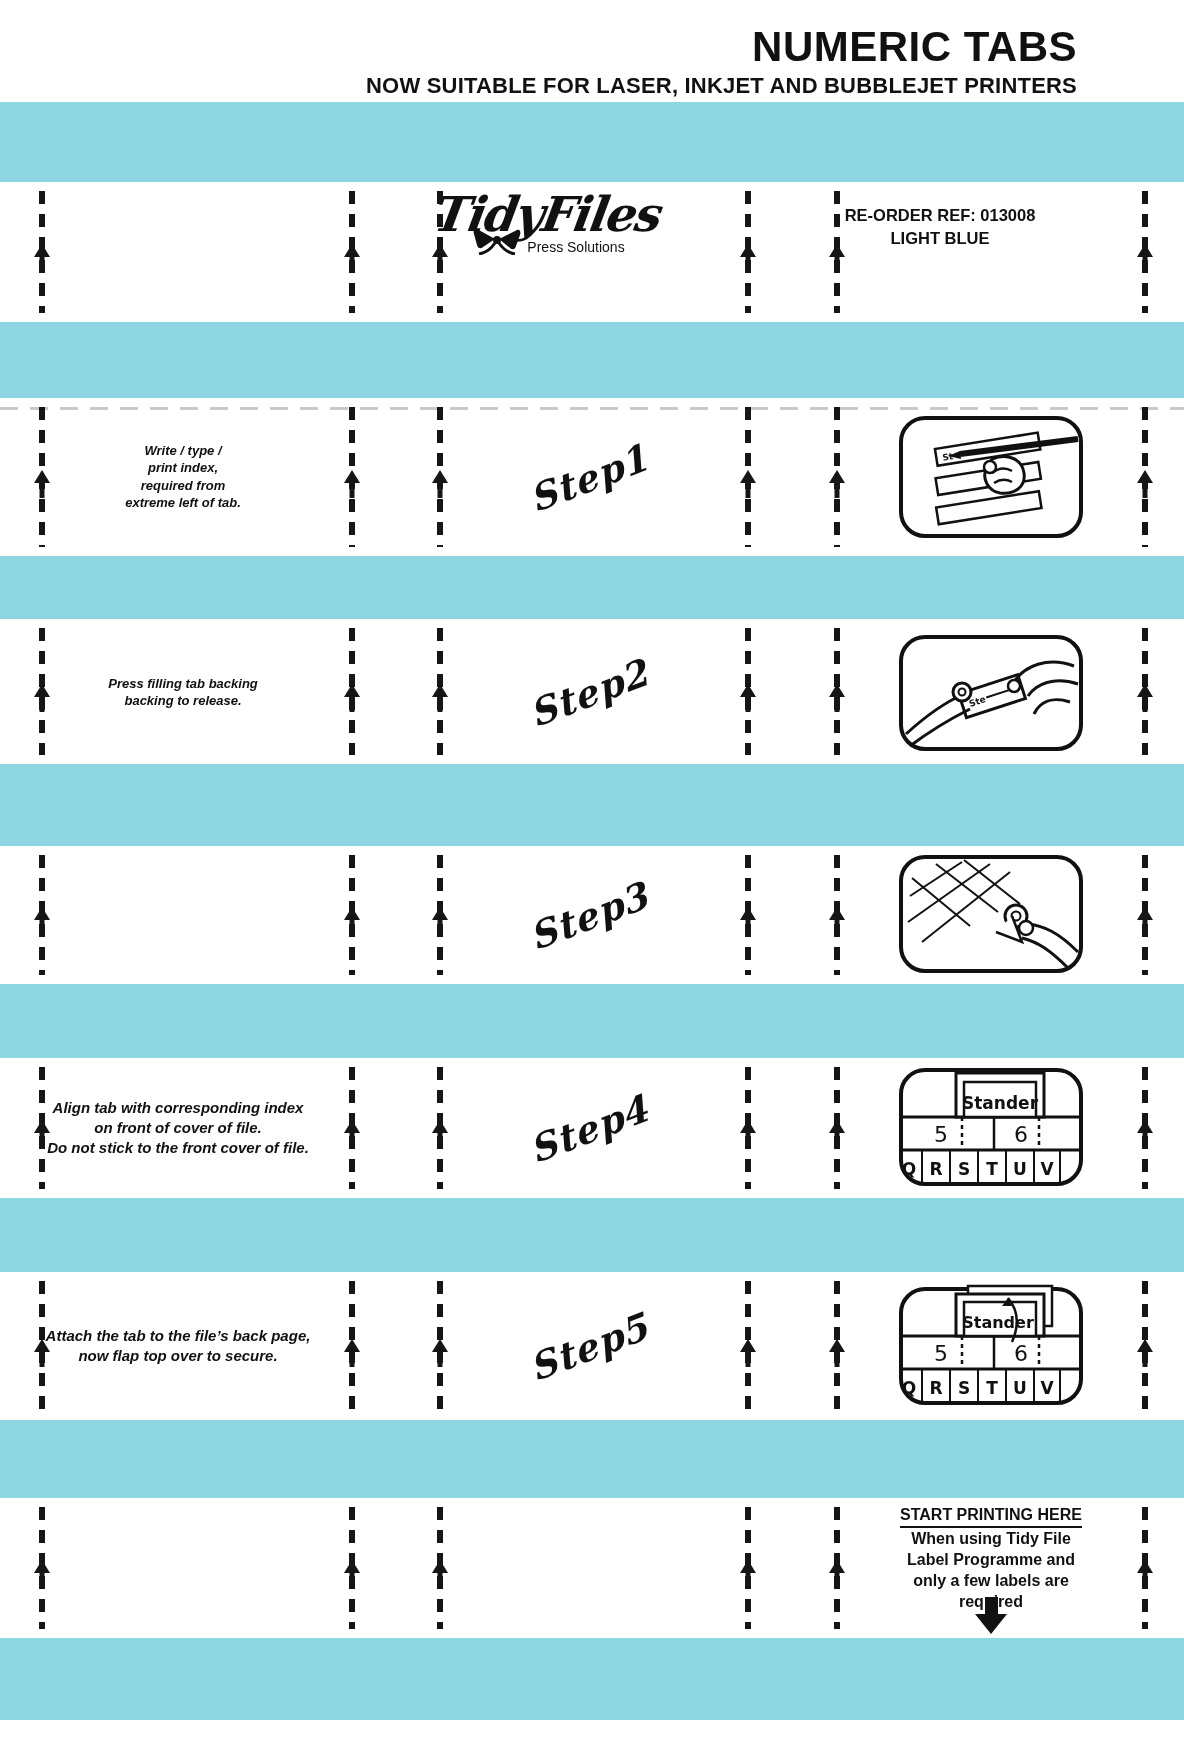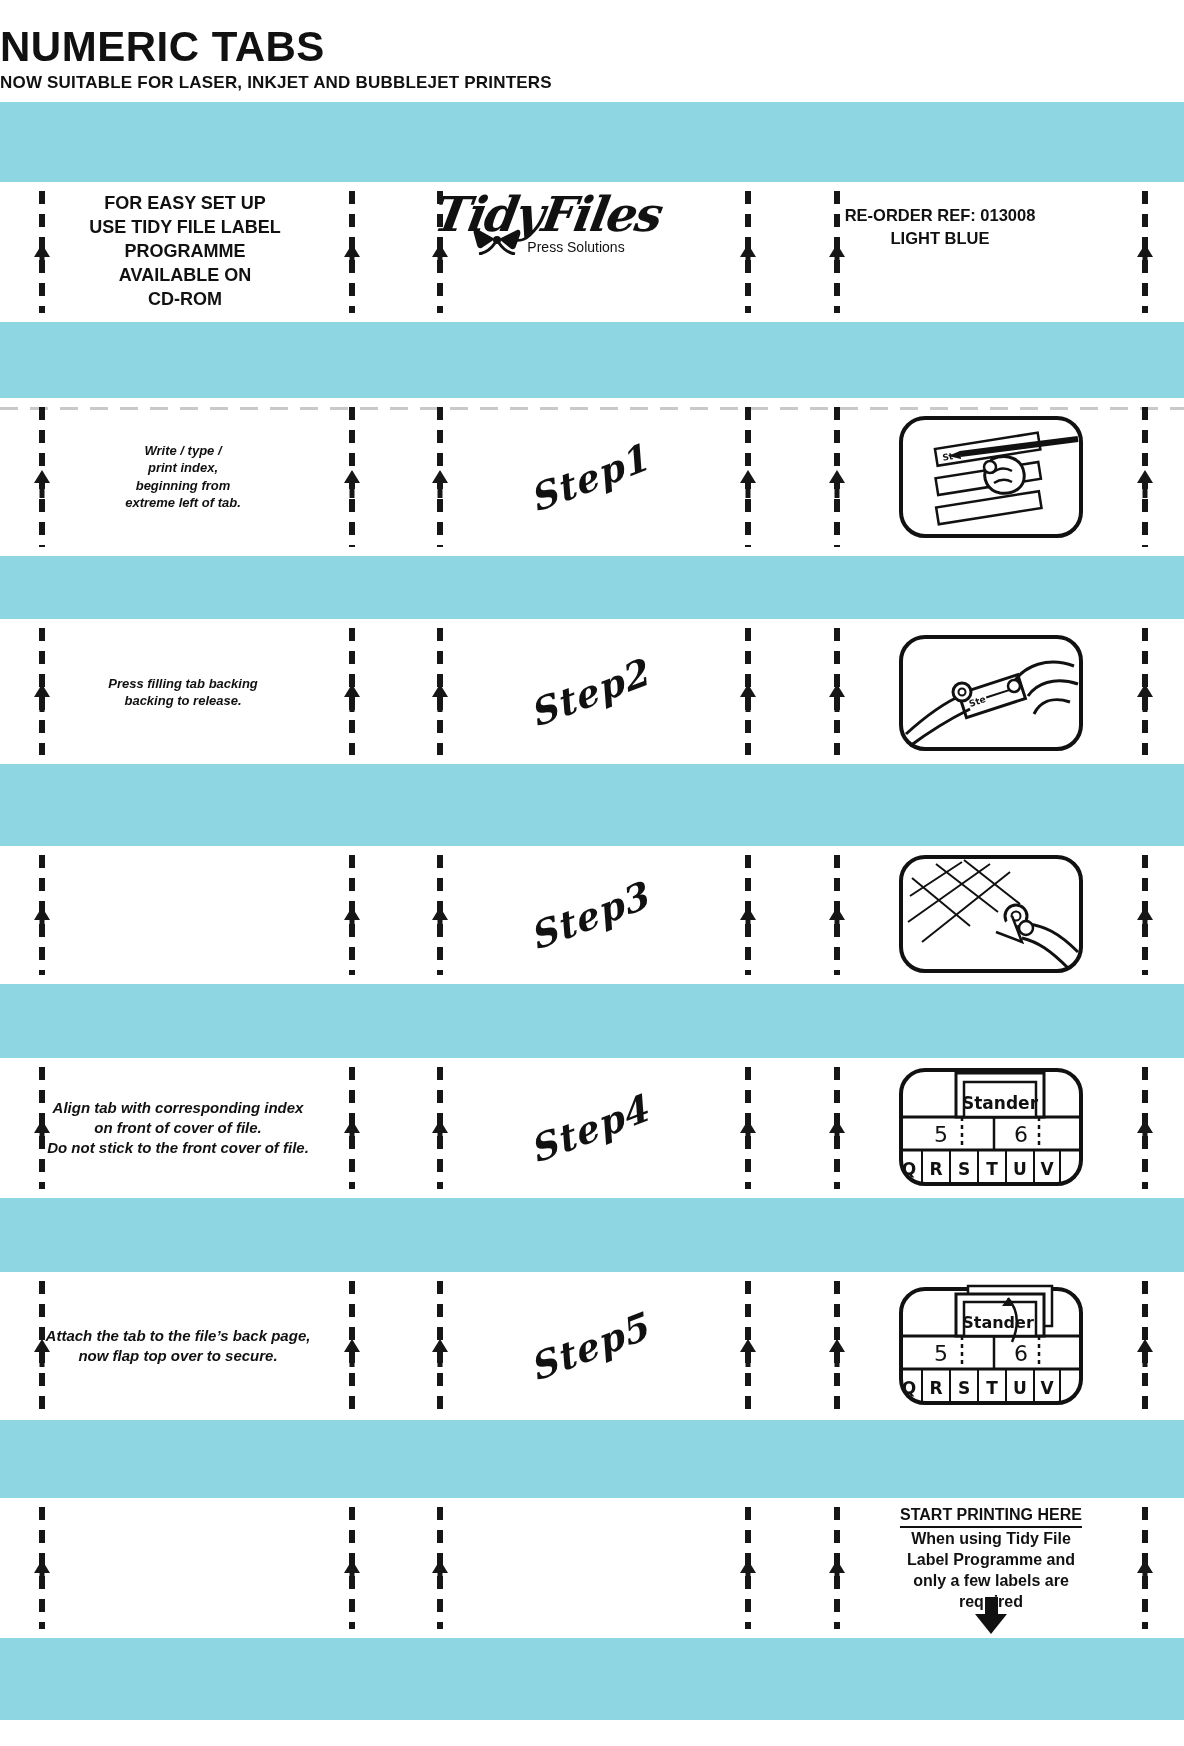--- a/index.html
+++ b/index.html
@@ -2,23 +2,23 @@
 <html style="--blue: #8ed6e2; --ink: #111111;"><head>
 <meta charset="utf-8">
 <style>
   :root { --blue:#8ed6e2; --ink:#111; }
   html,body{margin:0;padding:0;background:#fff;}
   .sheet{
     position:relative;width:1184px;height:1746px;background:#fff;overflow:hidden;
     font-family:"Liberation Sans",sans-serif;color:var(--ink);
   }
   
-  .header{position:absolute;top:0;left:0;width:1062px;height:102px;text-align:left;}
+  .header{position:absolute;top:0;left:15px;width:1062px;height:102px;text-align:right;}
   .title{font-size:42px;font-weight:bold;letter-spacing:.5px;margin-top:26px;line-height:1;}
-  .subtitle{font-size:17px;font-weight:bold;margin-top:5px;letter-spacing:.2px;}
+  .subtitle{font-size:22px;font-weight:bold;margin-top:5px;letter-spacing:.2px;}
   
   .band{position:absolute;left:0;width:1184px;background:var(--blue);}
   .b1{top:102px;height:80px;} .b2{top:322px;height:76px;} .b3{top:556px;height:63px;}
   .b4{top:764px;height:82px;} .b5{top:984px;height:74px;} .b6{top:1198px;height:74px;}
   .b7{top:1420px;height:78px;} .b8{top:1638px;height:82px;}
   
   .label-row{position:absolute;left:0;width:1184px;}
   .r1{top:182px;height:140px;} .r2{top:398px;height:158px;} .r3{top:619px;height:145px;}
   .r4{top:846px;height:138px;} .r5{top:1058px;height:140px;} .r6{top:1272px;height:148px;}
   .r7{top:1498px;height:140px;padding-left:30px;}
@@ -79,27 +79,20 @@
   <div class="band b1"></div>
   <div class="band b2"></div>
   <div class="band b3"></div>
   <div class="band b4"></div>
   <div class="band b5"></div>
   <div class="band b6"></div>
   <div class="band b7"></div>
   <div class="band b8"></div>
 
   <div class="label-row r1">
-    <div class="col-left">
-      <div>FOR EASY SET UP</div>
-      <div>USE TIDY FILE LABEL</div>
-      <div>PROGRAMME</div>
-      <div>AVAILABLE ON</div>
-      <div>CD-ROM</div>
-    </div>
     <div class="logo">
       <div class="logo-script">TidyFiles</div>
       <div class="logo-sub">
         <svg width="52" height="30" viewBox="0 0 52 30">
           <path d="M24,14 L6,4 C3,3 2,6 3,9 L6,20 C7,24 10,24 12,22 Z" fill="#111"></path>
           <path d="M28,14 L46,5 C49,4 50,7 49,10 L45,21 C44,25 41,25 39,23 Z" fill="#111"></path>
           <circle cx="26" cy="15" r="4" fill="#111"></circle>
           <path d="M24,18 C20,24 14,28 8,29" stroke="#111" stroke-width="3" fill="none"></path>
           <path d="M28,18 C32,24 38,28 44,29" stroke="#111" stroke-width="3" fill="none"></path>
         </svg>
@@ -128,21 +121,21 @@
       <div class="cutline" style="left: 1142px;">
         <div class="cutarrow"></div>
       </div>
     </div>
 
   <div class="label-row r2">
     <div class="perf"></div>
     <div class="col-left step-text">
       <div>Write / type /</div>
       <div>print index,</div>
-      <div>beginning from</div>
+      <div>required from</div>
       <div>extreme left of tab.</div>
     </div>
     <div class="step-label">Step1</div>
     <div class="illus">
       <svg viewBox="0 0 186 124" width="186" height="124">
         <rect x="3" y="3" width="180" height="118" rx="24" fill="#fff" stroke="#111" stroke-width="4"></rect>
         <g transform="rotate(-9 90 62)" stroke="#111" fill="#fff">
           <rect x="42" y="26" width="104" height="17" stroke-width="2.5"></rect>
           <rect x="38" y="55" width="104" height="17" stroke-width="2.5"></rect>
           <rect x="34" y="84" width="104" height="17" stroke-width="2.5"></rect>

